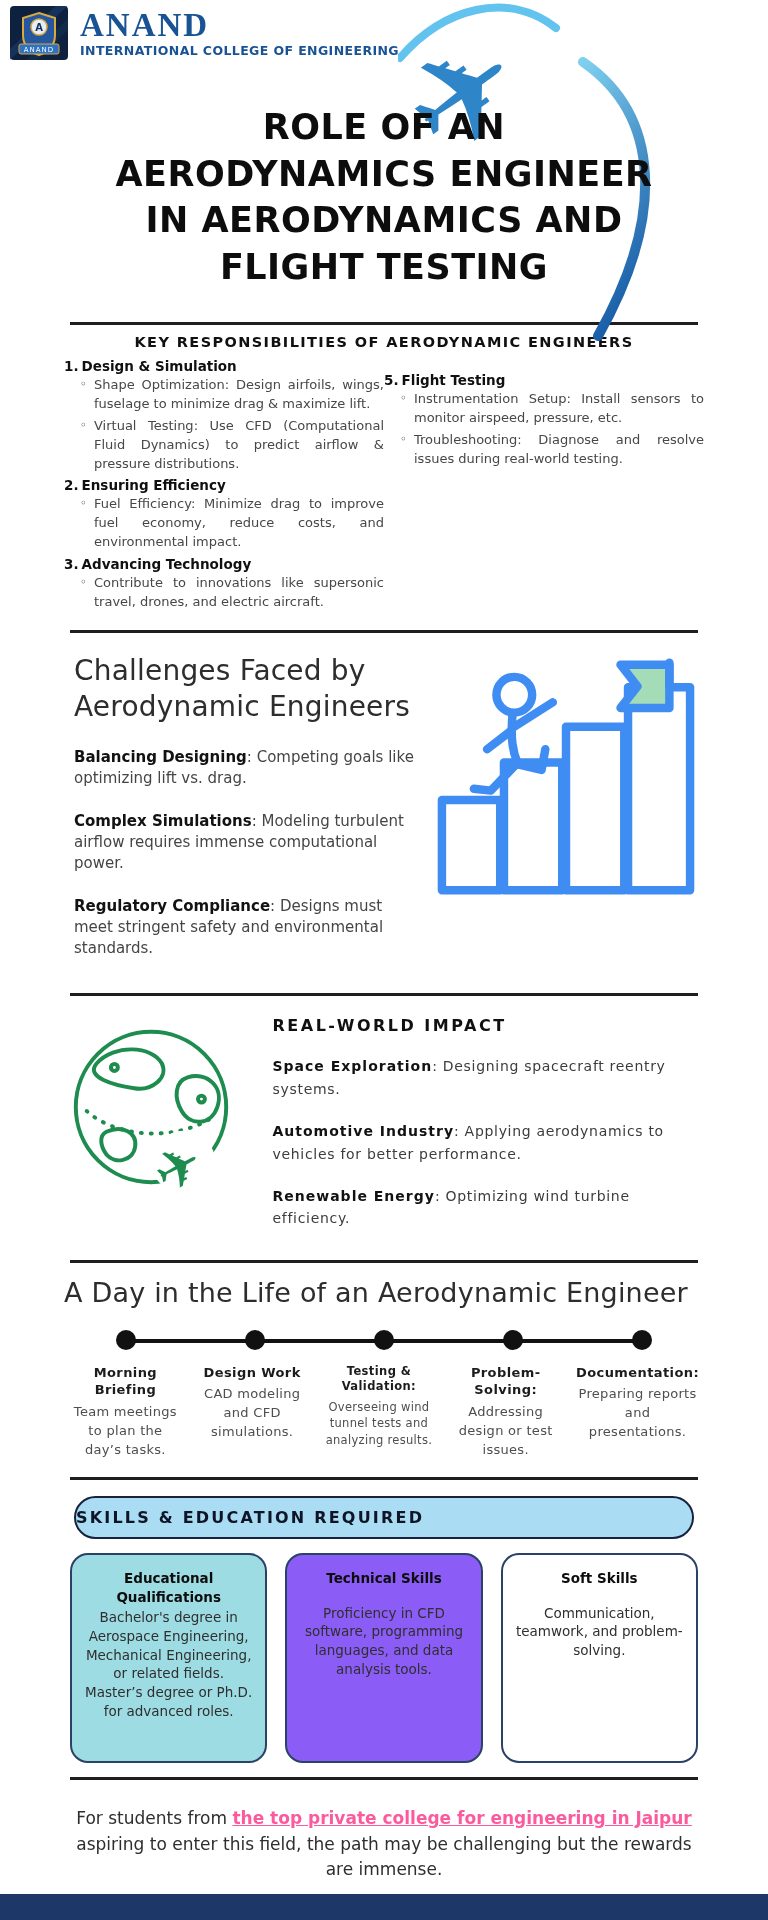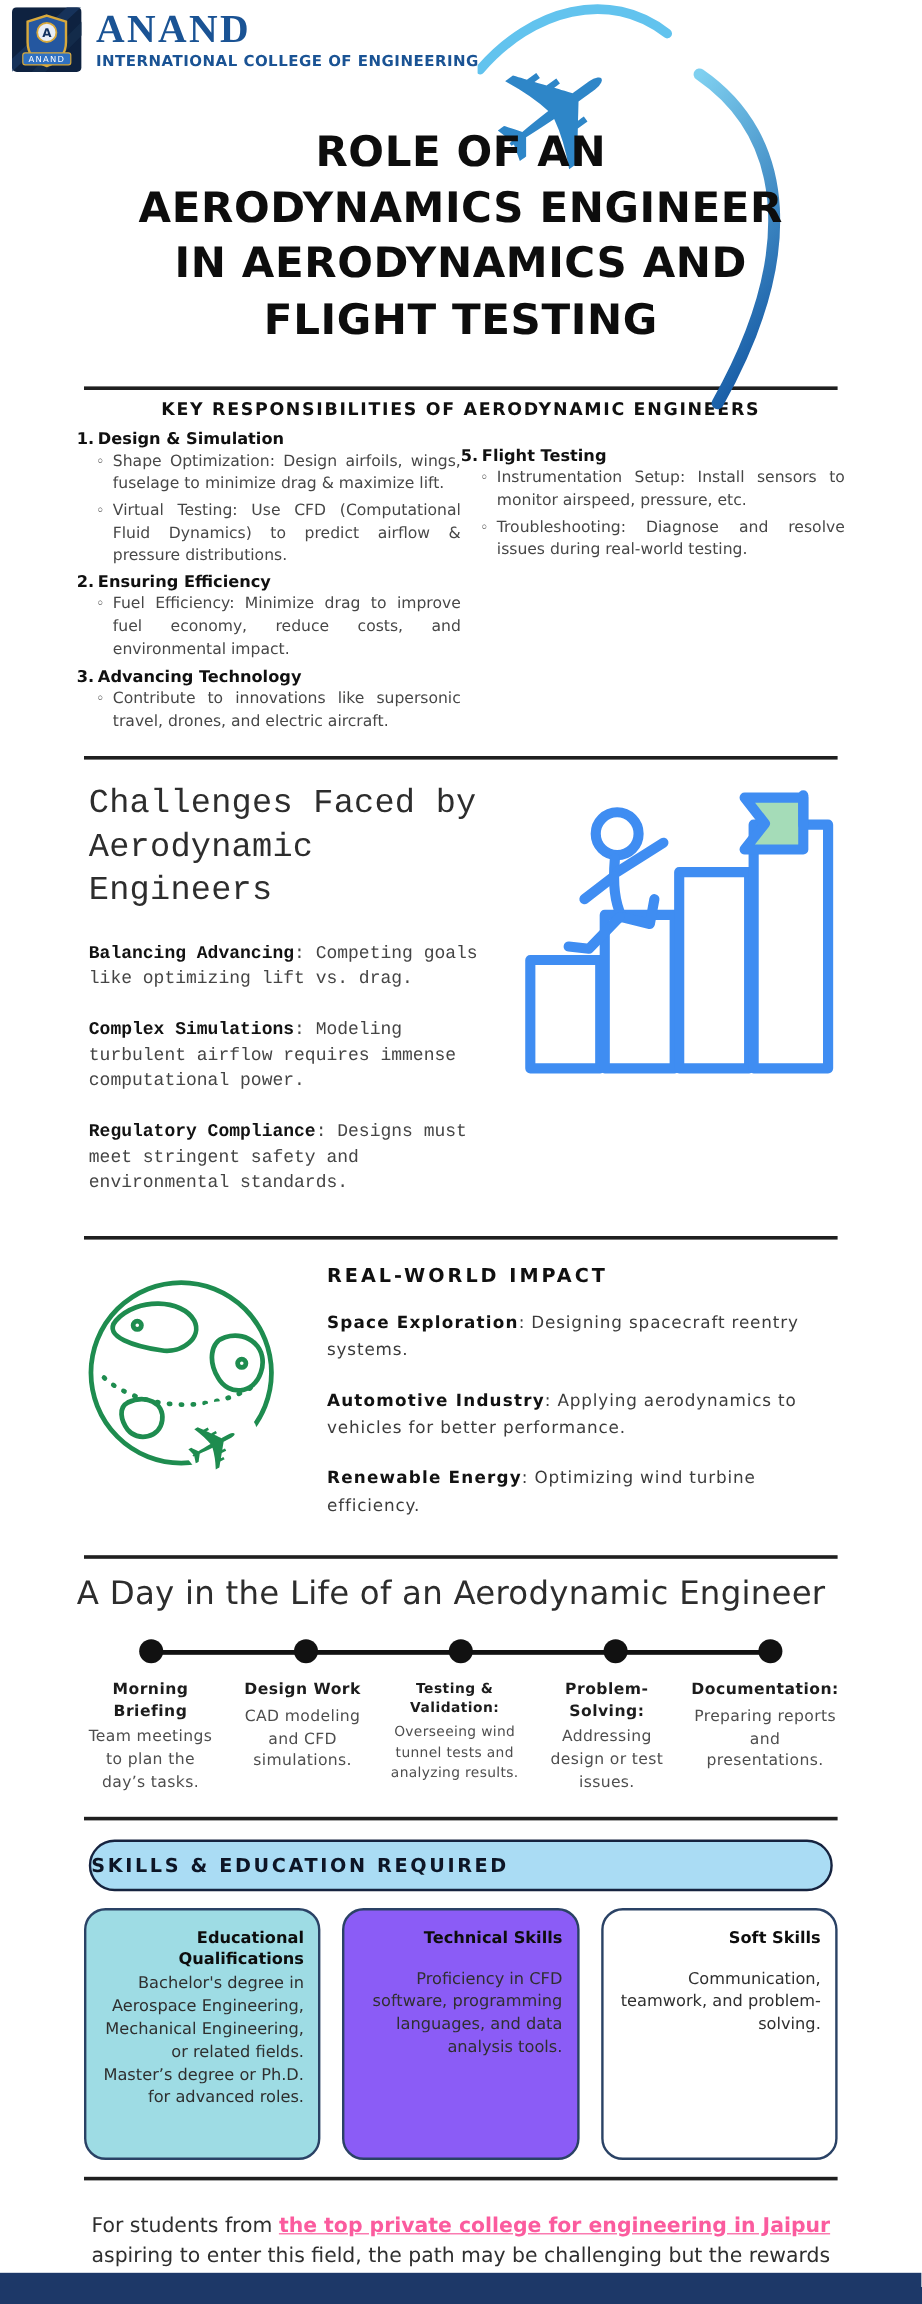--- a/index.html
+++ b/index.html
@@ -32,21 +32,21 @@
   .resp-item{margin-bottom:2px;}
   .resp-title{font-size:13.5px;font-weight:700;color:#101010;margin-bottom:2px;}
   .resp-title .num{margin-right:3px;}
   .resp-ul{list-style:none;margin:0 0 4px 0;padding:0 0 0 30px;}
   .resp-ul li{
     position:relative;font-size:13px;line-height:1.45;color:#474747;text-align:justify;margin-bottom:3px;
   }
   .resp-ul li::before{content:"◦";position:absolute;left:-14px;top:0;color:#474747;font-size:12px;}
 
   
-  .challenges{display:flex;width:648px;margin:20px auto 0;gap:10px;font-family:Liberation Mono, monospace;}
+  .challenges{display:flex;width:648px;margin:20px auto 0;gap:10px;}
   .ch-left{width:340px;padding-left:14px;}
   .ch-heading{font-size:28px;font-weight:400;color:#2d2d2d;margin:0 0 22px;line-height:1.3;white-space:pre-line;letter-spacing:.2px;}
   .ch-item{font-size:15px;line-height:1.4;color:#454545;margin-bottom:22px;}
   .ch-item .lbl{font-weight:700;color:#121212;}
   .stairs-wrap{flex:1;display:flex;justify-content:center;align-items:flex-start;padding-top:4px;}
 
   
   .impact{display:flex;width:655px;margin:14px auto 0;gap:26px;align-items:flex-start;}
   .globe-wrap{width:190px;flex:none;padding-top:6px;}
   .impact-text{flex:1;padding-top:6px;}
@@ -70,21 +70,21 @@
   .tl-label.small .d{font-size:11.5px;}
 
   
   .skills-pill{
     width:616px;margin:16px auto 0;background:#aadcf4;border:2px solid #16233f;border-radius:26px;
     text-align:left;padding:10px 0;font-size:16px;font-weight:700;letter-spacing:2.2px;color:#0d1526;
   }
   .cards{display:flex;gap:18px;width:628px;margin:14px auto 0;}
   .card{
     flex:1;border:2px solid #2a4265;border-radius:18px;padding:14px 12px;min-height:178px;
-    text-align:right;
+    text-align:center;
   }
   .card .ct{font-size:13.5px;font-weight:700;color:#0d0d0d;line-height:1.35;}
   .card .cb{font-size:13.5px;color:#2f2f2f;line-height:1.4;margin-top:11px;}
   .card1{background:#9edce4;}
   .card2{background:#8b5cf6;}
   .card3{background:#ffffff;}
 
   
   .closing{width:648px;margin:26px auto 0;text-align:center;font-size:17px;line-height:1.5;color:#2e2e2e;}
   .closing a{color:#fb5b9e;font-weight:700;text-align:center;}
@@ -167,21 +167,21 @@
     </div>
   </div>
 </section>
 
 <hr class="rule" style="margin-top:14px;">
 
 <section class="challenges">
   <div class="ch-left">
     <h2 class="ch-heading">Challenges Faced by
 Aerodynamic Engineers</h2>
-    <p class="ch-item"><span class="lbl">Balancing Advancing</span><span>: Competing goals like optimizing lift vs. drag.</span></p>
+    <p class="ch-item"><span class="lbl">Balancing Designing</span><span>: Competing goals like optimizing lift vs. drag.</span></p>
     <p class="ch-item"><span class="lbl">Complex Simulations</span><span>: Modeling turbulent airflow requires immense computational power.</span></p>
     <p class="ch-item"><span class="lbl">Regulatory Compliance</span><span>: Designs must meet stringent safety and environmental standards.</span></p>
   </div>
   <div class="stairs-wrap">
     <svg width="282" height="240" viewBox="0 0 300 255">
       <g stroke="#3f8df2" stroke-width="9" fill="none" stroke-linecap="round" stroke-linejoin="round">
         <rect x="18" y="152" width="62" height="96"></rect>
         <rect x="84" y="112" width="62" height="136"></rect>
         <rect x="150" y="74" width="62" height="174"></rect>
         <rect x="216" y="32" width="66" height="216"></rect>

